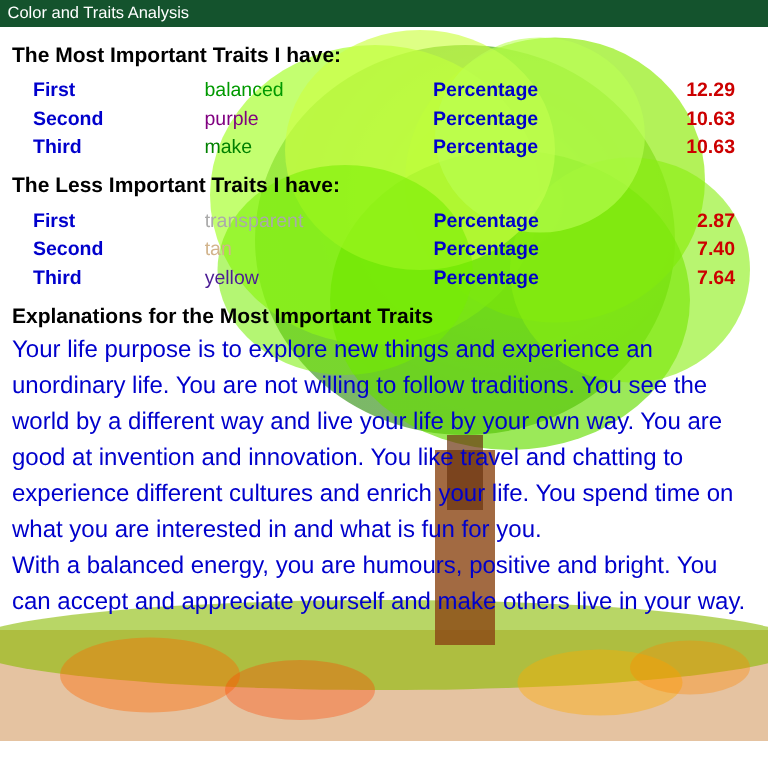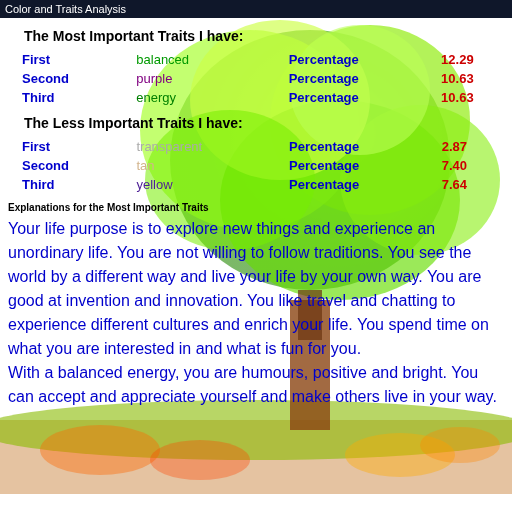--- a/index.html
+++ b/index.html
@@ -5,55 +5,55 @@
     * { margin: 0; padding: 0; box-sizing: border-box; }
     body {
       width: 512px;
       height: 512px;
       overflow: hidden;
       font-family: Arial, sans-serif;
       background: #fff;
       position: relative;
     }
     #title-bar {
-      background: #0f172a;
+      background: #14532d;
       color: #fff;
       font-size: 11px;
       padding: 2px 5px;
       height: 18px;
       display: flex;
       align-items: center;
     }
     #content {
       position: relative;
       padding: 6px 8px;
       z-index: 1;
     }
     
     .section-heading {
       font-size: 14px;
       font-weight: bold;
       color: #000;
-      margin: 4px 0 6px 16px;
+      margin: 4px 0 6px 0;
     }
     .traits-table {
       width: 100%;
       border-collapse: collapse;
       margin-bottom: 8px;
     }
     .traits-table td {
       padding: 2px 14px;
       font-size: 13px;
     }
     .col-rank { color: #00c; font-weight: bold; width: 90px; }
     .col-color { color: #090; font-style: normal; width: 120px; }
     .col-pct { color: #00c; font-weight: bold; width: 120px; }
-    .col-val { color: #c00; font-weight: bold; text-align: left; width: 60px; }
+    .col-val { color: #c00; font-weight: bold; text-align: right; width: 60px; }
     .explanation-heading {
-      font-size: 10px;
+      font-size: 14px;
       font-weight: bold;
       color: #000;
       margin: 6px 0 4px 0;
     }
     .explanation-text {
       font-size: 16px;
       color: #00c;
       line-height: 1.5;
     }
     
@@ -120,21 +120,21 @@
       <td class="col-val">12.29</td>
     </tr>
         <tr>
       <td class="col-rank">Second</td>
       <td class="col-color" style="color:purple">purple</td>
       <td class="col-pct">Percentage</td>
       <td class="col-val">10.63</td>
     </tr>
         <tr>
       <td class="col-rank">Third</td>
-      <td class="col-color" style="color:green">energy</td>
+      <td class="col-color" style="color:green">make</td>
       <td class="col-pct">Percentage</td>
       <td class="col-val">10.63</td>
     </tr>
       </tbody>
   </table>
 
   <div class="section-heading">The Less Important Traits I have:</div>
   <table class="traits-table">
     <tbody id="less-important-rows">
         <tr>

